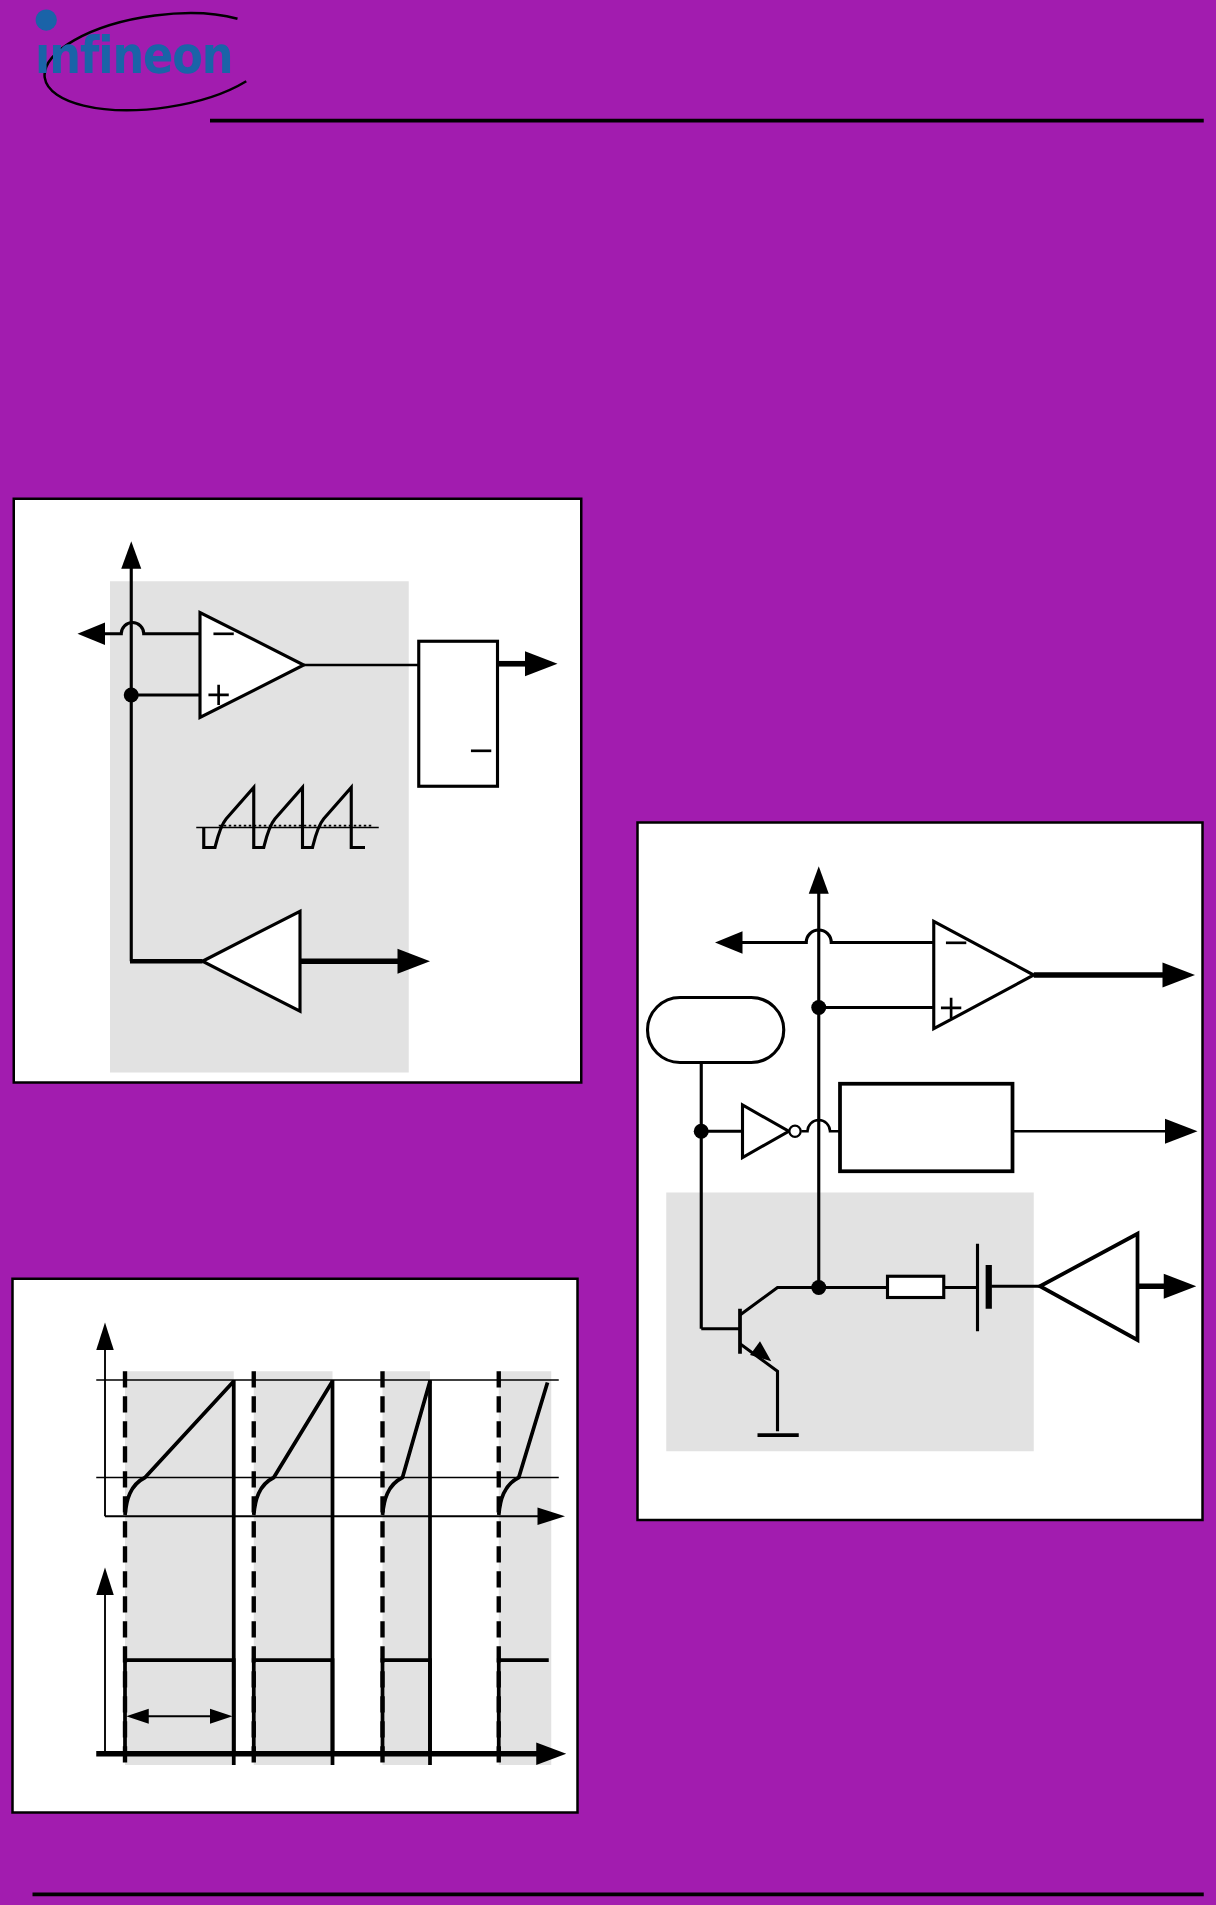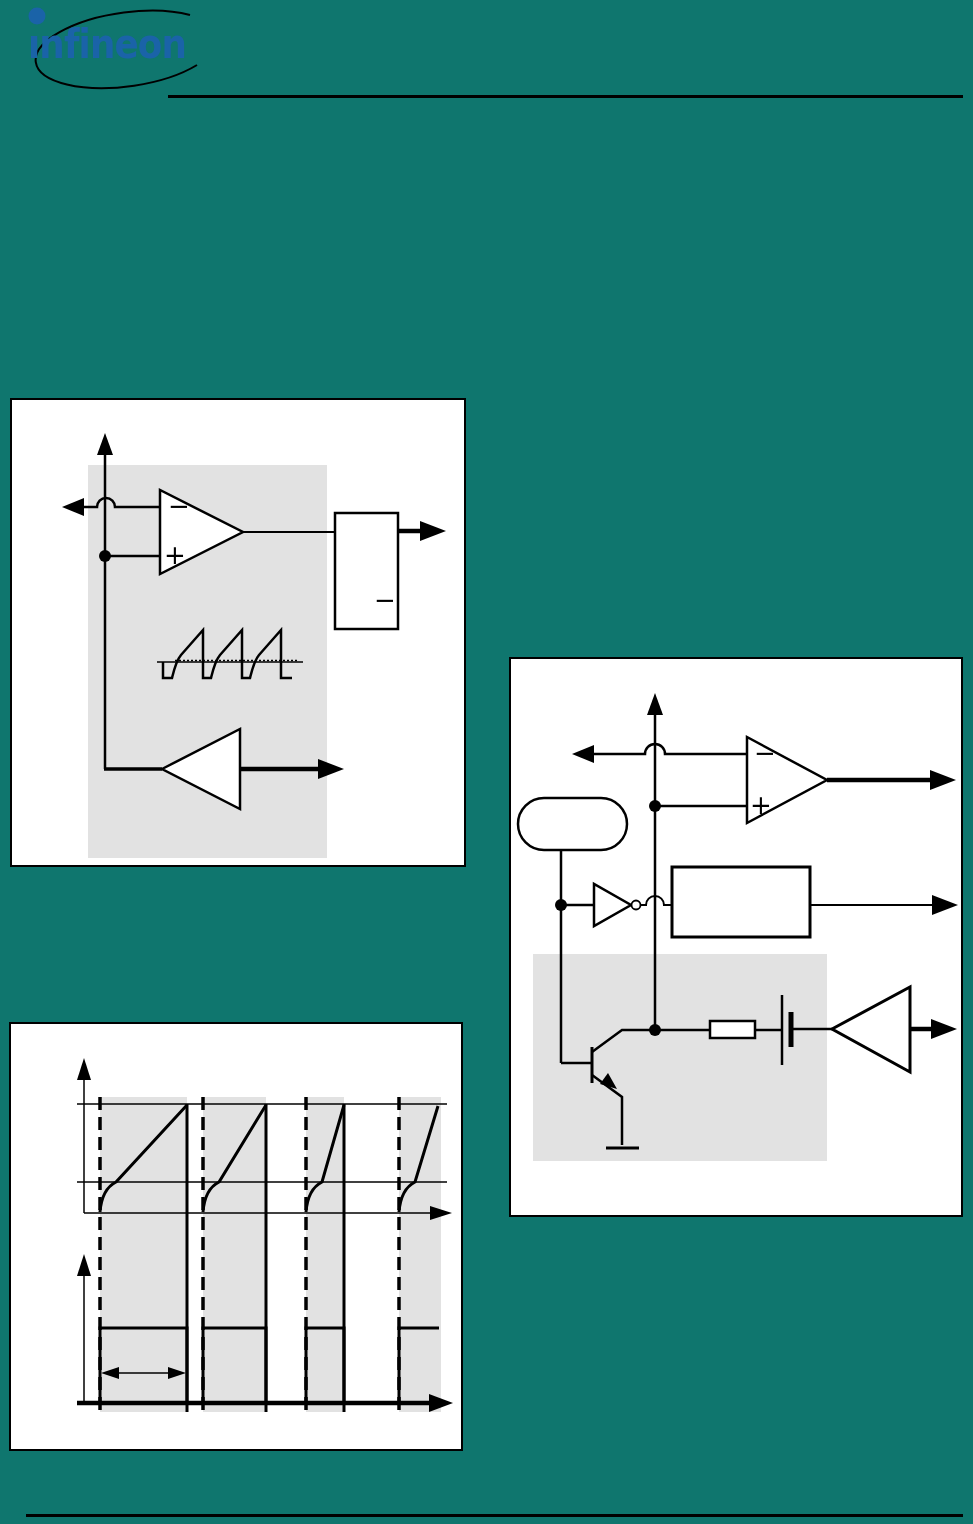--- a/index.html
+++ b/index.html
@@ -1,16 +1,16 @@
 <!DOCTYPE html>
 <html><head>
 <meta charset="utf-8">
 <style>
   html,body{margin:0;padding:0;background:#fff;}
-  .page{position:relative;width:973px;height:1524px;background:#0f766e;overflow:hidden;
+  .page{position:relative;width:973px;height:1524px;background:#a21caf;overflow:hidden;
         font-family:"DejaVu Sans",sans-serif;}
   .abs{position:absolute;}
   .rule{position:absolute;background:#000;}
   .header-rule{left:168px;top:95px;width:795px;height:3px;}
   .footer-rule{left:26px;top:1514px;width:937px;height:3px;}
   svg{display:block;}
   .frame{fill:#ffffff;stroke:#000;stroke-width:2;}
   .shape{fill:#ffffff;stroke:#000;stroke-width:2.5;}
   .shape3{fill:#ffffff;stroke:#000;stroke-width:3;}
   .w15{fill:none;stroke:#000;stroke-width:1.5;}

